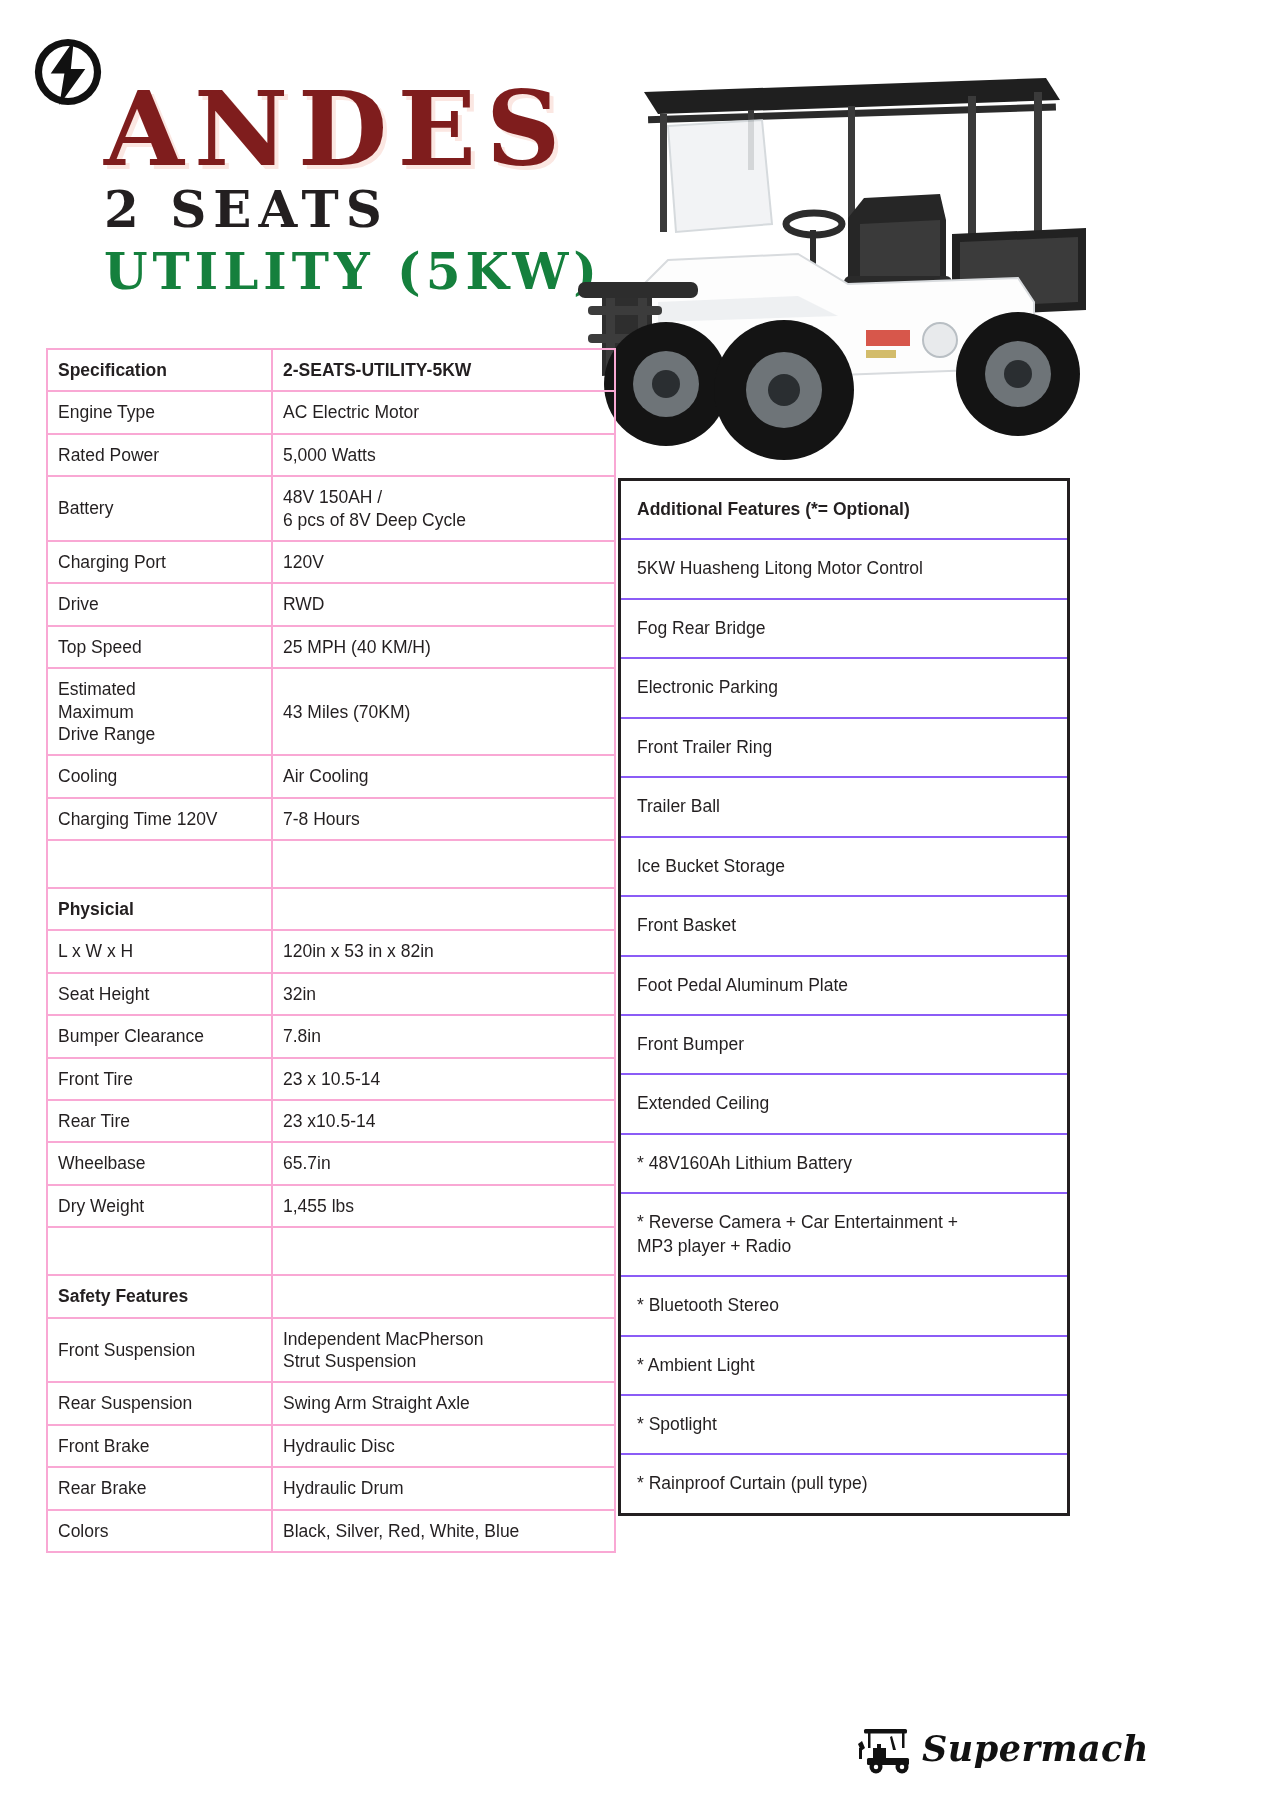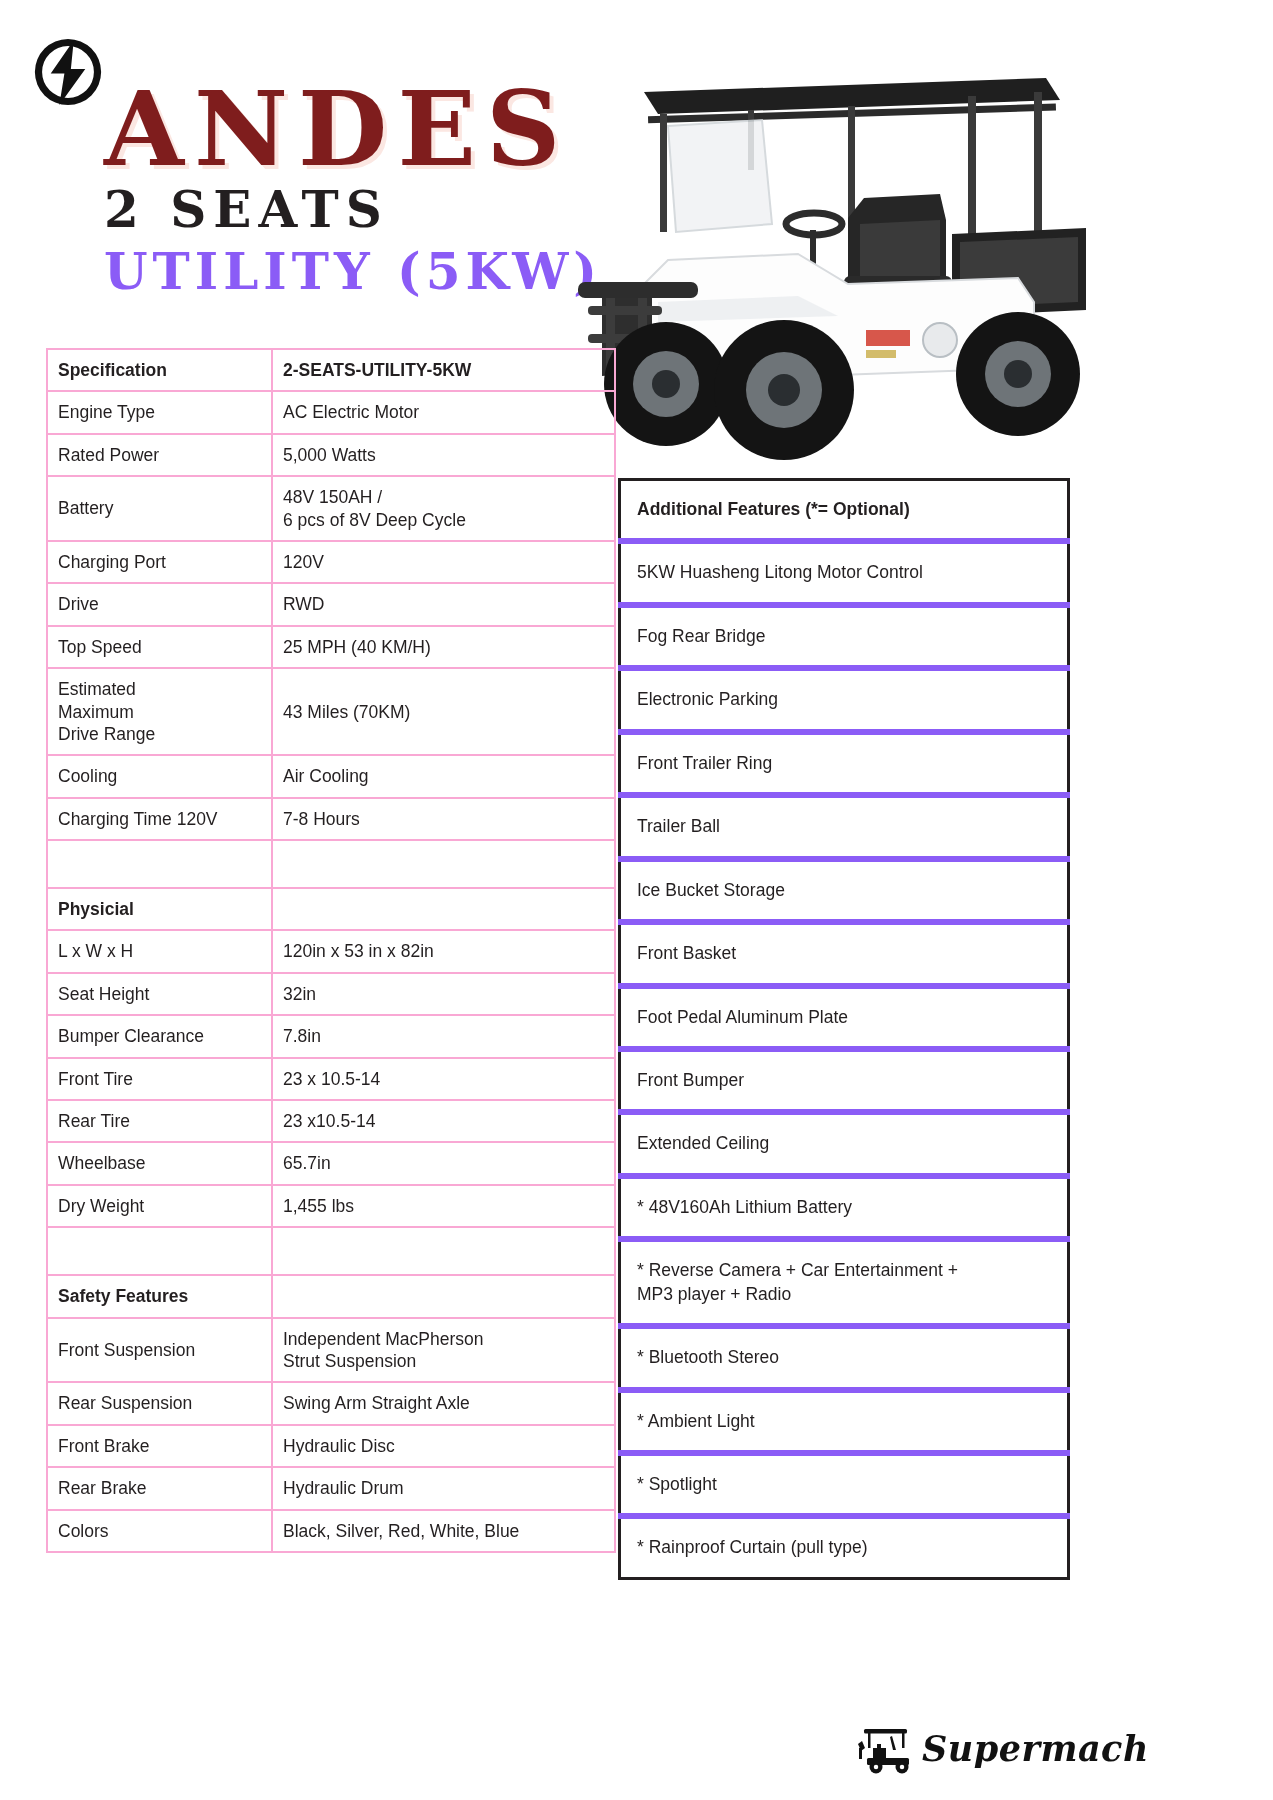--- a/index.html
+++ b/index.html
@@ -57,21 +57,21 @@
     color: #231f20;
     margin: 6px 0 8px 0;
     white-space: nowrap;
   }
   .title-sub2 {
     font-family: "DejaVu Serif", serif;
     font-weight: bold;
     font-size: 50px;
     line-height: 1.08;
     letter-spacing: 5px;
-    color: #8b5cf6;
+    color: #15803d;
     margin: 2px 0 16px 0;
     white-space: nowrap;
   }
 
   
   #product-photo {
     position: absolute;
     left: 548px;
     top: 48px;
     width: 540px;
@@ -108,21 +108,21 @@
     height: 28px;
   }
 
   #features-table {
     left: 618px;
     top: 478px;
     width: 452px;
     border: 3px solid #231f20;
   }
   #features-table td {
-    border-top: 6px solid #8b5cf6;
+    border-top: 2px solid #8b5cf6;
     font-size: 17.5px;
     padding: 17px 14px 17px 16px;
     line-height: 1.34;
     color: #231f20;
   }
   #features-table tr:first-child td {
     border-top: none;
     font-weight: bold;
   }
 

